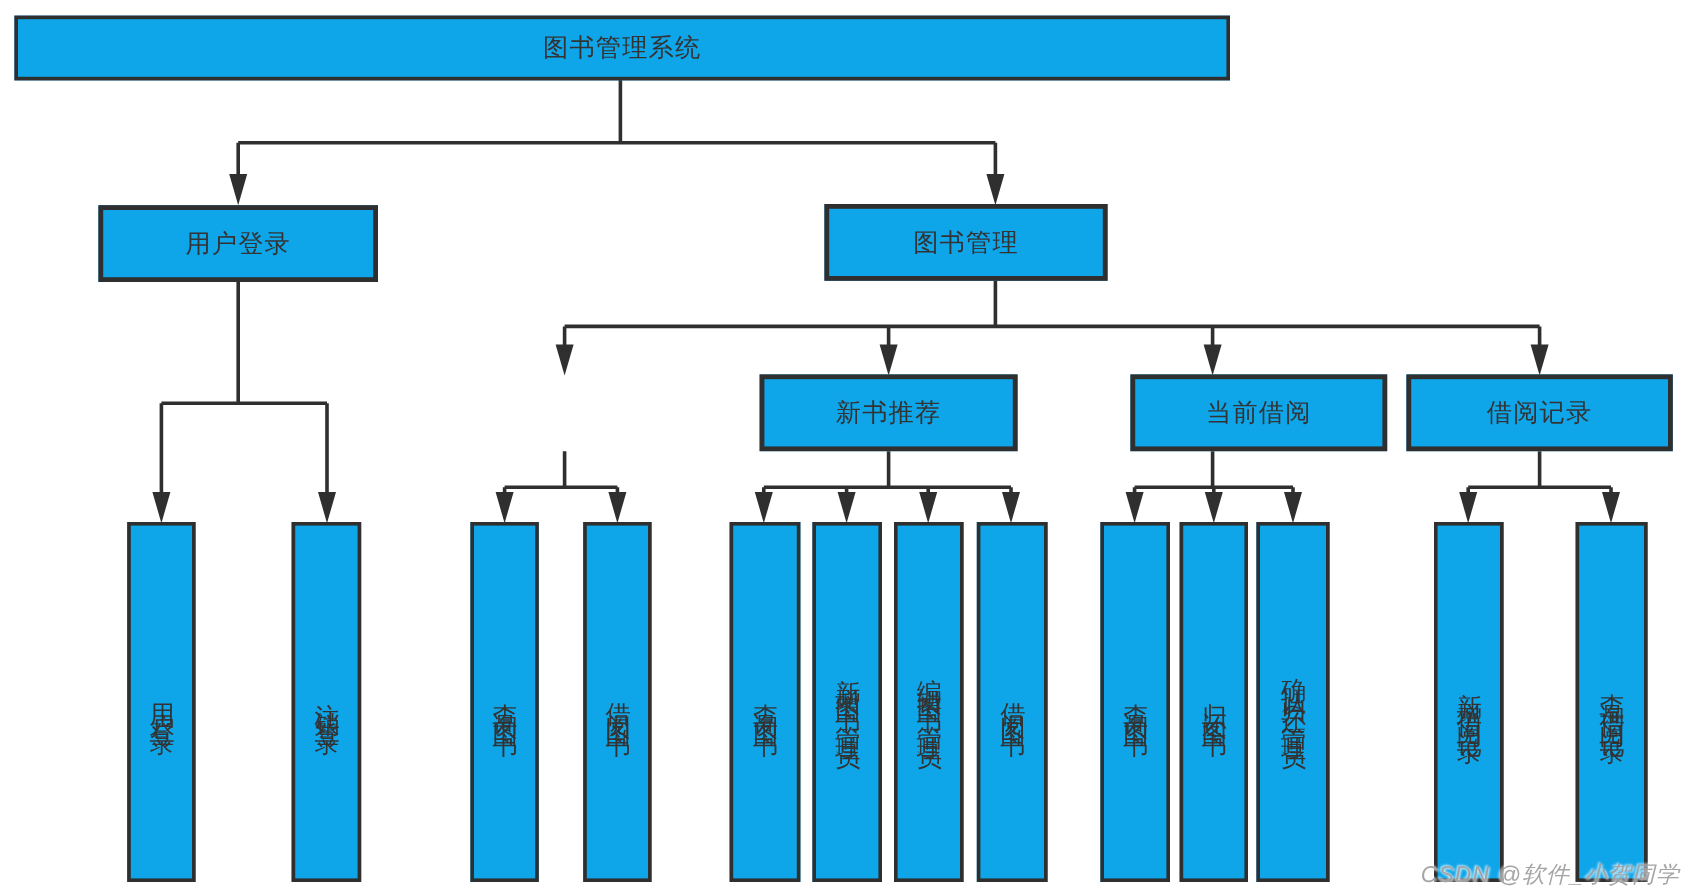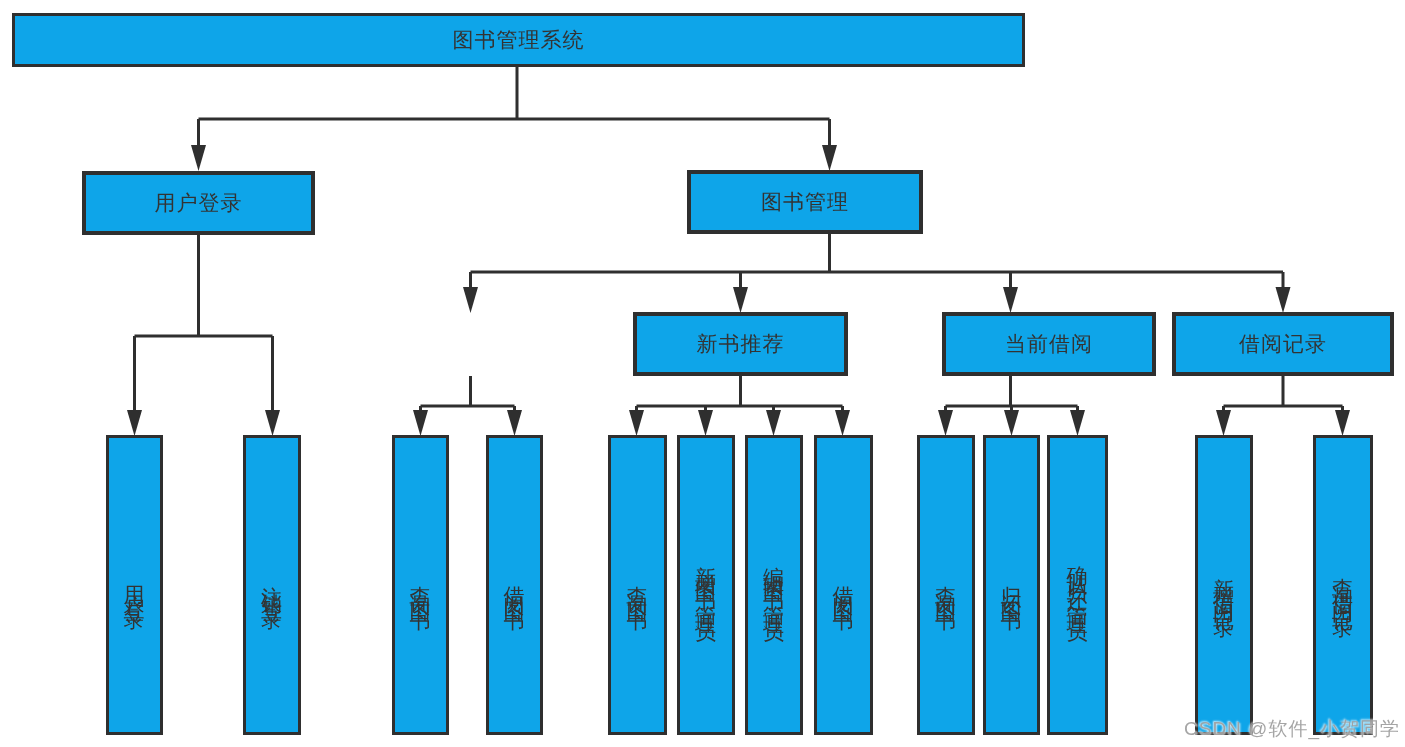--- a/index.html
+++ b/index.html
@@ -61,20 +61,21 @@
   .watermark {
     position: absolute;
     left: 1184px;
     top: 716px;
     z-index: 9;
     font-size: 19px;
     color: rgba(160,160,160,0.95);
     letter-spacing: 1px;
     text-shadow: 1px 1px 2px rgba(255,255,255,0.9), -1px -1px 2px rgba(255,255,255,0.9);
     white-space: nowrap;
+    font-style: italic;
   }
 </style>
 </head>
 <body>
 
 <div class="stage">
 
   <svg class="wires" width="1405" height="747" viewBox="0 0 1405 747">
     <g stroke="#2f2f2f" stroke-width="3" fill="none">
 

